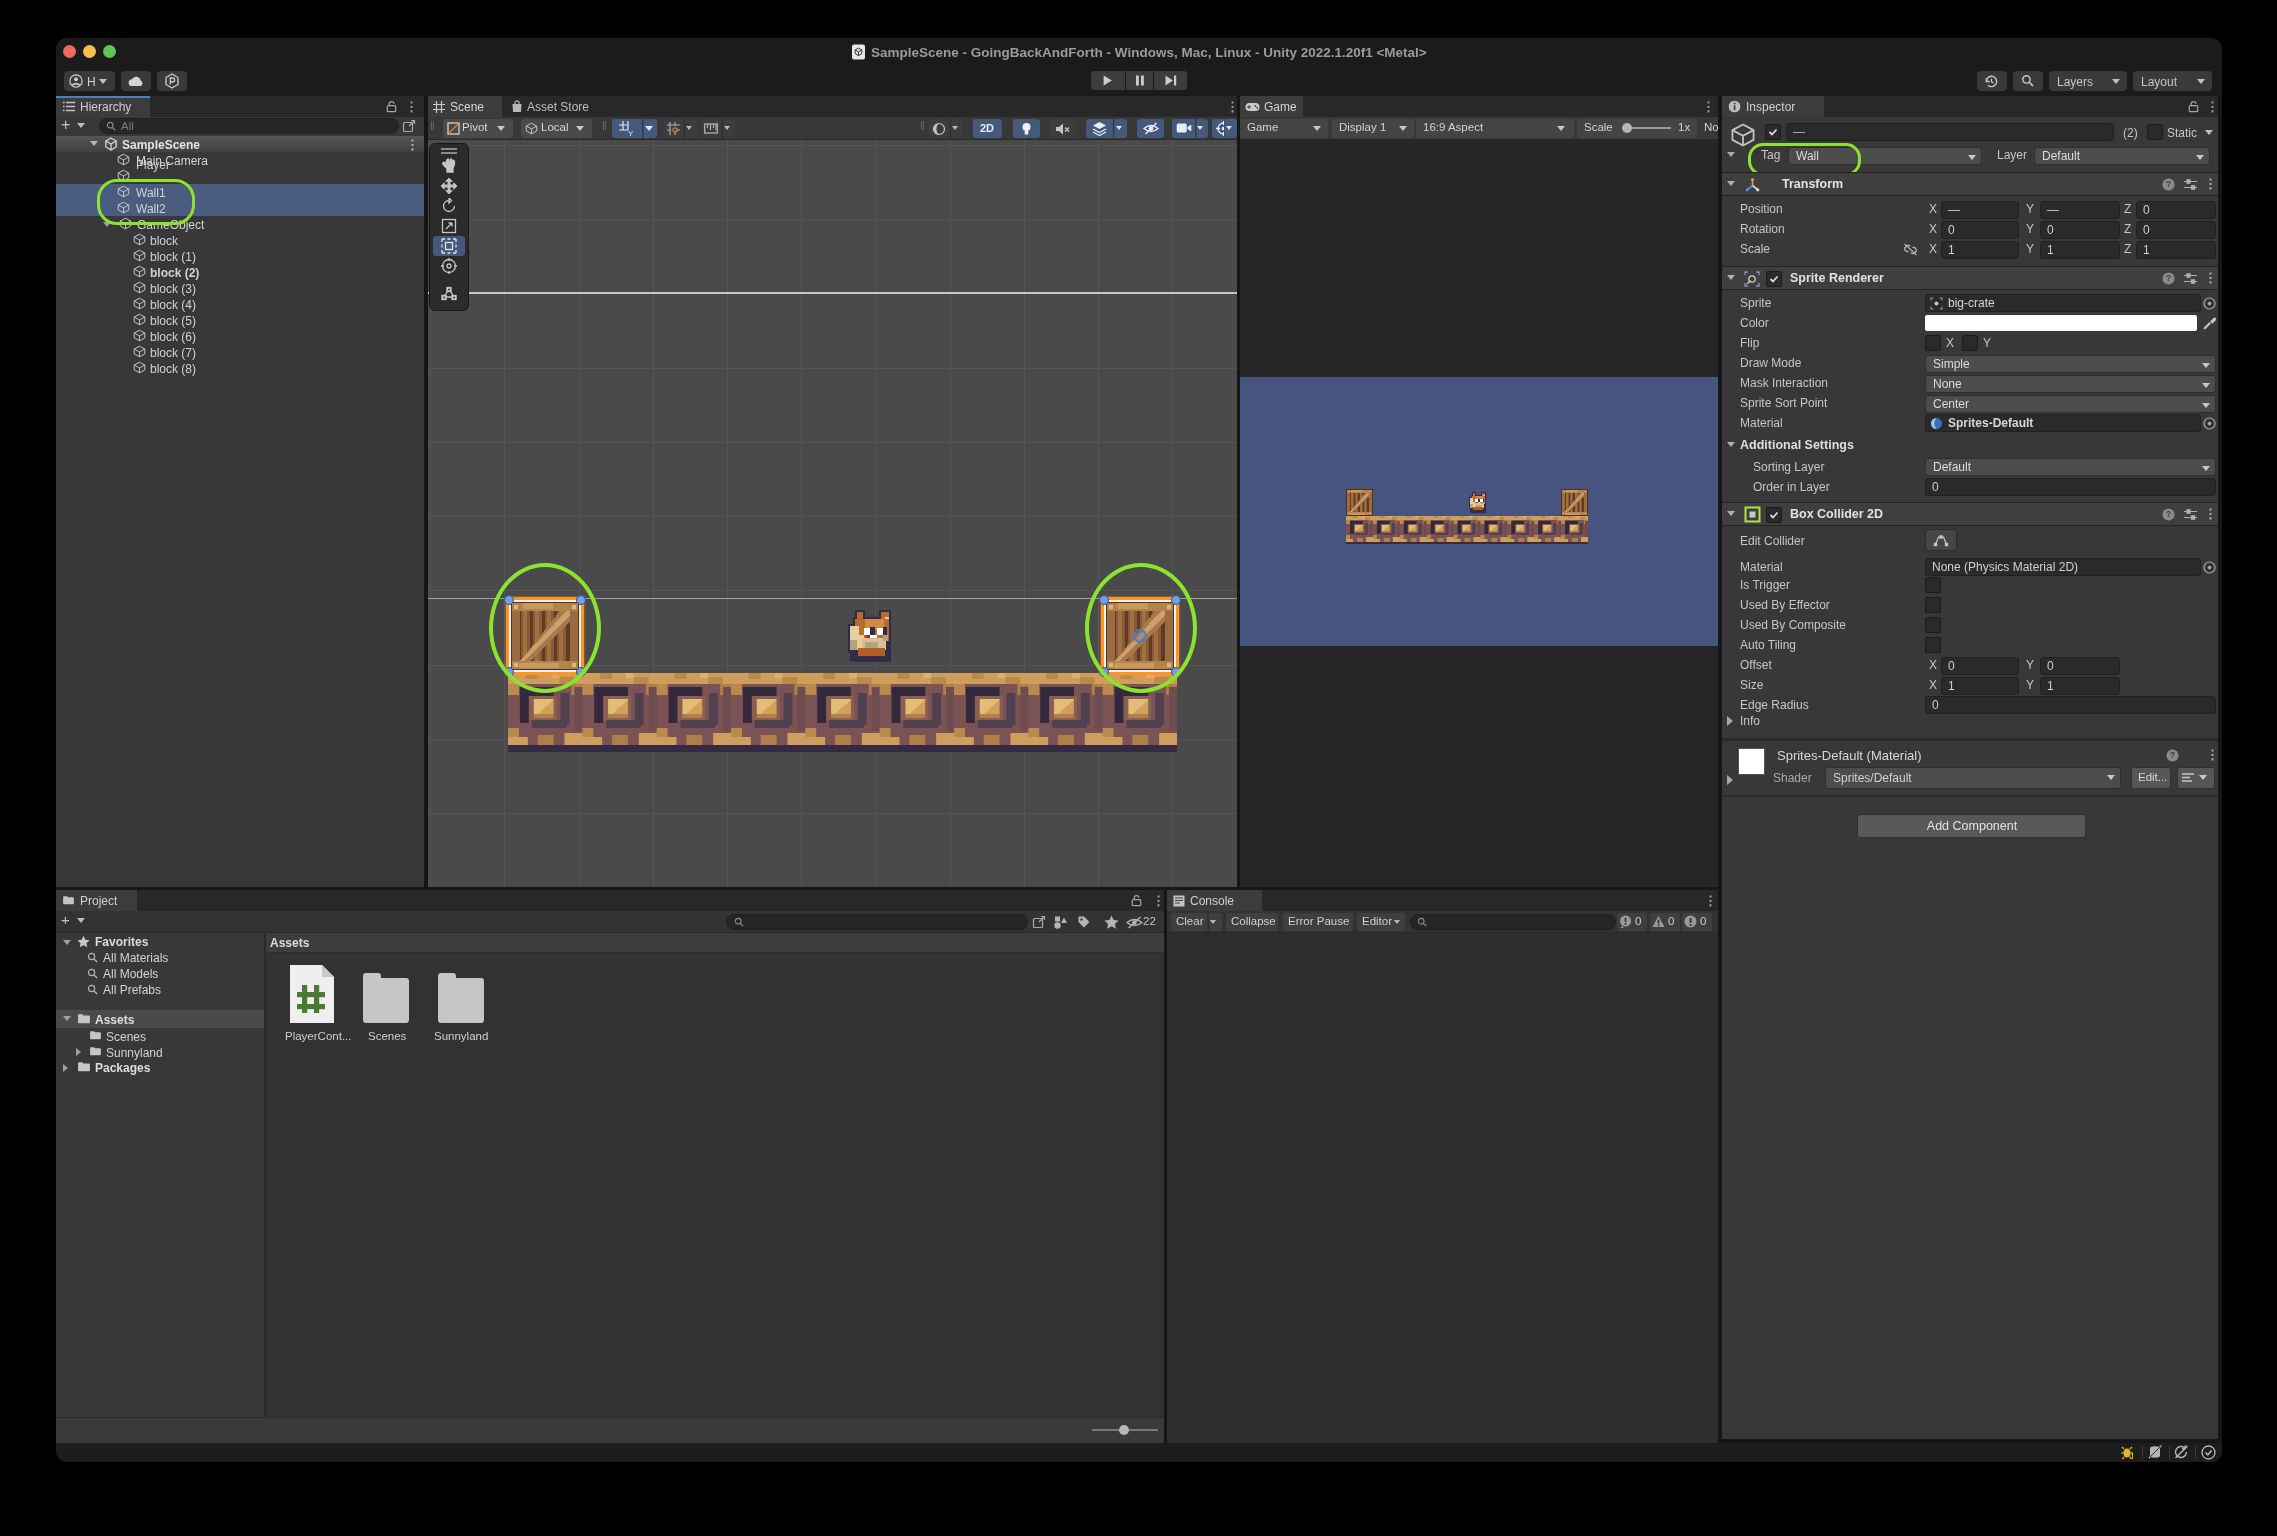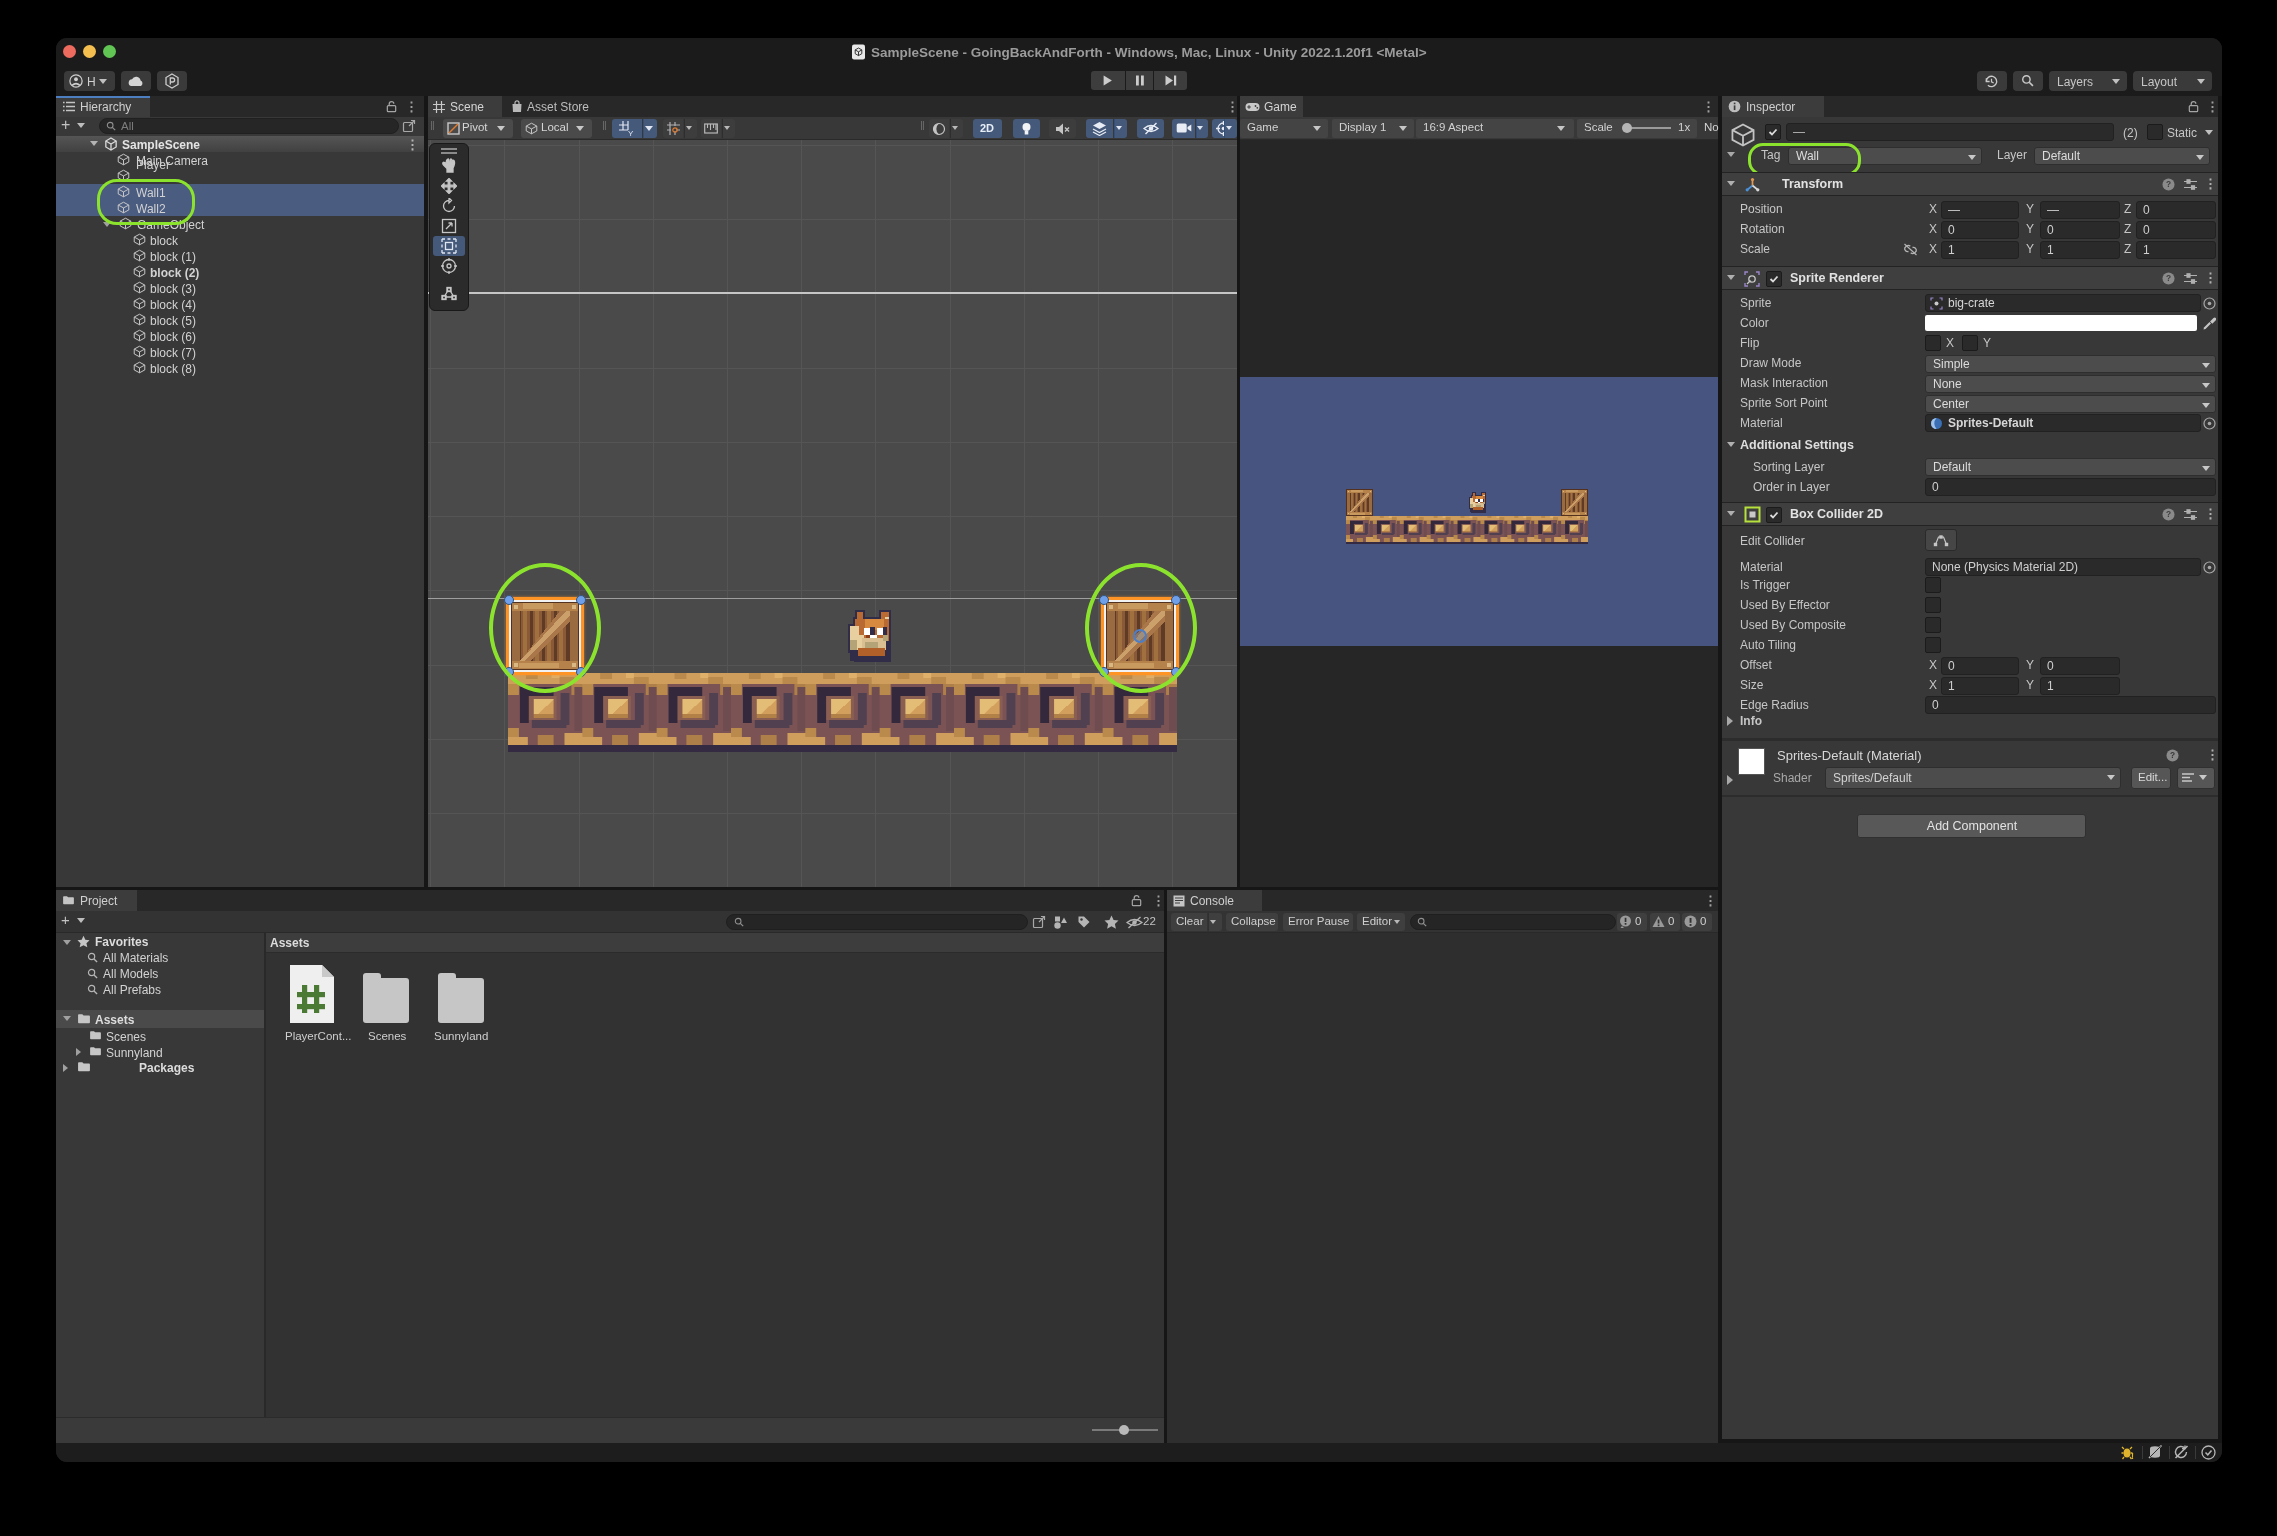--- a/index.html
+++ b/index.html
@@ -931,21 +931,21 @@
   </div>
 <div class="ab" style="left:2026px;top:678px;font-size:12px;color:#c6c6c6;font-weight:400;white-space:nowrap;">Y</div>
 <div class="ab" style="left:2040px;top:677px;width:80px;height:18px;background:#2a2a2a;border:1px solid #212121;border-radius:3px;box-sizing:border-box;">
     <span style="position:absolute;left:6px;top:50%;transform:translateY(-50%);font-size:12px;color:#cfcfcf;white-space:nowrap;">1</span>
   </div>
 <div class="ab" style="left:1740px;top:698px;font-size:12px;color:#c6c6c6;font-weight:400;white-space:nowrap;">Edge Radius</div>
 <div class="ab" style="left:1925px;top:696px;width:291px;height:18px;background:#2a2a2a;border:1px solid #212121;border-radius:3px;box-sizing:border-box;">
     <span style="position:absolute;left:6px;top:50%;transform:translateY(-50%);font-size:12px;color:#cfcfcf;white-space:nowrap;">0</span>
   </div>
 <div class="ab" style="left:1727px;top:716px;width:0;height:0;border-top:5px solid transparent;border-bottom:5px solid transparent;border-left:6px solid #a8a8a8;"></div>
-<div class="ab" style="left:1740px;top:714px;font-size:12px;color:#c6c6c6;font-weight:700;white-space:nowrap;">Info</div>
+<div class="ab" style="left:1740px;top:714px;font-size:12px;color:#c6c6c6;font-weight:400;white-space:nowrap;">Info</div>
 <div class="ab " style="left:1722px;top:738px;width:496px;height:3px;background:#2c2c2c;"></div>
 <div class="ab " style="left:1738px;top:748px;width:27px;height:27px;background:#ffffff;border:1px solid #555;box-sizing:border-box;"></div>
 <div class="ab" style="left:1777px;top:748px;font-size:13px;color:#d8d8d8;font-weight:400;white-space:nowrap;">Sprites-Default (Material)</div>
 <svg class="ab" style="left:2166px;top:749px" width="13" height="13" viewBox="0 0 14 14">
     <circle cx="7" cy="7" r="6.5" fill="#8a8a8a"></circle>
     <text x="7" y="10.2" font-size="9" font-weight="bold" text-anchor="middle" fill="#383838">?</text>
   </svg>
 <div class="ab" style="left:2206px;top:747px;font-size:13px;color:#b0b0b0;font-weight:700;white-space:nowrap;">⋮</div>
 <div class="ab" style="left:1727px;top:775px;width:0;height:0;border-top:5px solid transparent;border-bottom:5px solid transparent;border-left:6px solid #a8a8a8;"></div>
 <div class="ab" style="left:1773px;top:771px;font-size:12px;color:#a9a9a9;font-weight:400;white-space:nowrap;">Shader</div>
@@ -1039,21 +1039,21 @@
 <div class="ab" style="left:106px;top:1030px;font-size:12px;color:#d2d2d2;font-weight:400;white-space:nowrap;">Scenes</div>
 <div class="ab" style="left:76px;top:1048px;width:0;height:0;border-top:4px solid transparent;border-bottom:4px solid transparent;border-left:5px solid #a0a0a0;"></div>
 <svg class="ab" style="left:89px;top:1046px" width="13" height="10" viewBox="0 0 16 13">
     <path fill="#c6c6c6" d="M1 2.5 Q1 1.5 2 1.5 L6 1.5 L7.5 3 L14 3 Q15 3 15 4 L15 11 Q15 12 14 12 L2 12 Q1 12 1 11 Z"></path>
   </svg>
 <div class="ab" style="left:106px;top:1046px;font-size:12px;color:#d2d2d2;font-weight:400;white-space:nowrap;">Sunnyland</div>
 <div class="ab" style="left:63px;top:1064px;width:0;height:0;border-top:4px solid transparent;border-bottom:4px solid transparent;border-left:5px solid #a0a0a0;"></div>
 <svg class="ab" style="left:77px;top:1061px" width="14" height="11" viewBox="0 0 16 13">
     <path fill="#c6c6c6" d="M1 2.5 Q1 1.5 2 1.5 L6 1.5 L7.5 3 L14 3 Q15 3 15 4 L15 11 Q15 12 14 12 L2 12 Q1 12 1 11 Z"></path>
   </svg>
-<div class="ab" style="left:95px;top:1061px;font-size:12px;color:#dcdcdc;font-weight:700;white-space:nowrap;margin-left:44px;">Packages</div>
+<div class="ab" style="left:95px;top:1061px;font-size:12px;color:#dcdcdc;font-weight:700;white-space:nowrap;">Packages</div>
 <div class="ab " style="left:264px;top:933px;width:2px;height:484px;background:#292929;"></div>
 <div class="ab " style="left:266px;top:933px;width:898px;height:484px;background:#323232;"></div>
 <div class="ab " style="left:266px;top:933px;width:898px;height:20px;background:#3d3d3d;border-bottom:1px solid #2b2b2b;box-sizing:border-box;"></div>
 <div class="ab" style="left:270px;top:936px;font-size:12px;color:#dcdcdc;font-weight:700;white-space:nowrap;">Assets</div>
 <svg class="ab" style="left:288px;top:963px" width="48" height="62" viewBox="0 0 24 31">
     <path d="M1 1 H17 L23 7 V30 H1 Z" fill="#efefef"></path>
     <path d="M17 1 L17 7 H23 Z" fill="#c9c9c9"></path>
     <g fill="#4a7a34">
       <rect x="7" y="11" width="2.6" height="14"></rect>
       <rect x="13" y="11" width="2.6" height="14"></rect>

